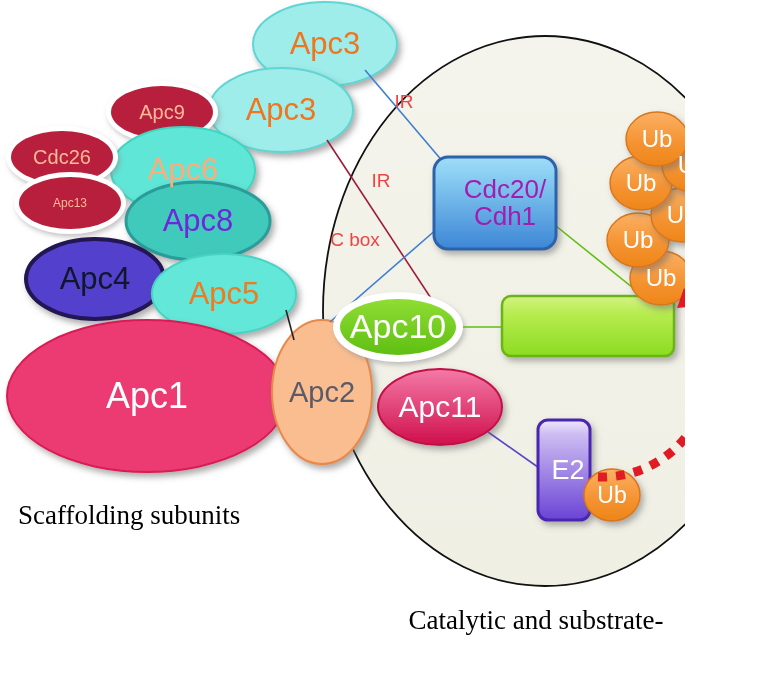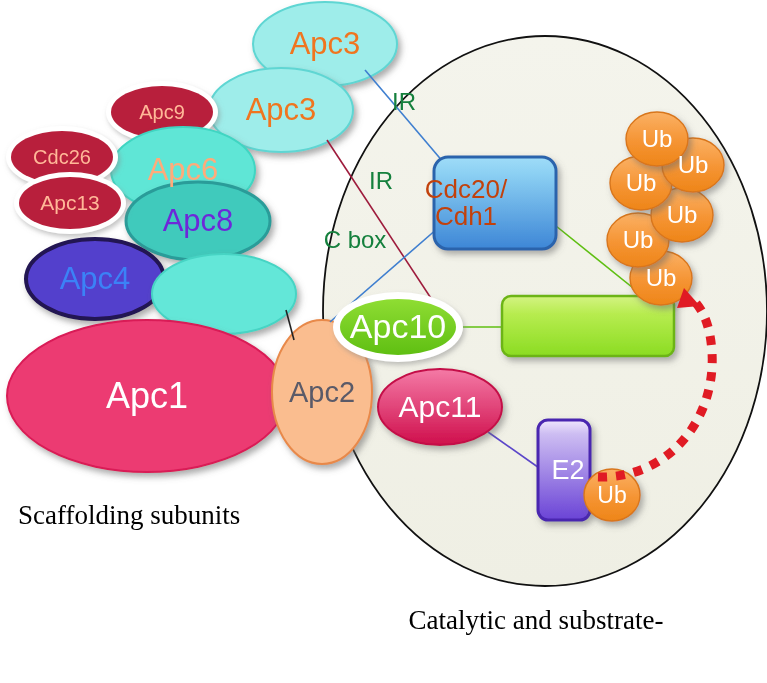--- a/index.html
+++ b/index.html
@@ -2,21 +2,21 @@
 <html><head>
 <meta charset="utf-8">
 <style>
   html, body {
     margin: 0;
     padding: 0;
     background: #ffffff;
   }
   #stage {
     position: relative;
-    width: 767px;
+    width: 685px;
     height: 683px;
     background: #ffffff;
     overflow: hidden;
     font-family: "Liberation Sans", sans-serif;
   }
   svg.layer {
     position: absolute;
     left: 0;
     top: 0;
     width: 767px;
@@ -38,22 +38,22 @@
     z-index: 30;
     color: #000000;
     font-size: 27px;
     white-space: nowrap;
     font-family: Liberation Serif, serif;
   }
   .caption.center { text-align: right; transform: translateX(-50%); }
   .smalltag {
     position: absolute;
     z-index: 25;
-    color: #15803d;
-    font-size: 24px;
+    color: #ef4444;
+    font-size: 19px;
     white-space: nowrap;
     transform: translate(-50%, -50%);
   }
 </style>
 </head>
 <body>
 
 <div id="stage">
 
   <svg class="layer" id="svg-shapes" viewBox="0 0 767 683">
@@ -184,31 +184,32 @@
     <g>
       <path d="M 598 477 C 668 479, 716 420, 712 352 C 710 322, 701 306, 690 297" fill="none" stroke="#e01b24" stroke-width="9" stroke-dasharray="9 9" stroke-linecap="butt"></path>
       <polygon points="684,288 700,306 677,308" fill="#e01b24"></polygon>
     </g>
   </svg>
 
   <div class="nodelabel" style="left:325px; top:44px; color:#f0751f; font-size:31px;">Apc3</div>
   <div class="nodelabel" style="left:281px; top:110px; color:#f0751f; font-size:31px;">Apc3</div>
   <div class="nodelabel" style="left:162px; top:112px; color:#ffb898; font-size:20px;">Apc9</div>
   <div class="nodelabel" style="left:62px; top:157px; color:#ffb898; font-size:20px;">Cdc26</div>
-  <div class="nodelabel" style="left:70px; top:203px; color:#ffb898; font-size:21px;">Apc13</div>
+  <div class="nodelabel" style="left:70px; top:203px; color:#ffb898; font-size:12px;">Apc13</div>
   <div class="nodelabel" style="left:183px; top:170px; color:#ffab7a; font-size:31px;">Apc6</div>
   <div class="nodelabel" style="left:198px; top:221px; color:#6d28d9; font-size:31px;">Apc8</div>
-  <div class="nodelabel" style="left:95px; top:279px; color:#3b82f6; font-size:31px;text-align:right;">Apc4</div>
+  <div class="nodelabel" style="left:95px; top:279px; color:#0f172a; font-size:31px;text-align:right;">Apc4</div>
+  <div class="nodelabel" style="left:224px; top:294px; color:#ef7a23; font-size:31px;">Apc5</div>
   <div class="nodelabel" style="left:147px; top:396px; color:#ffffff; font-size:36px;">Apc1</div>
   <div class="nodelabel" style="left:322px; top:392px; color:#5a5a68; font-size:29px;">Apc2</div>
 
   <div class="nodelabel" style="left:398px; top:327px; color:#ffffff; font-size:34px;">Apc10</div>
   <div class="nodelabel" style="left:440px; top:407px; color:#ffffff; font-size:30px;">Apc11</div>
 
-  <div class="nodelabel" style="left:466px; top:203px; color:#c2410c; font-size:26px;">
+  <div class="nodelabel" style="left:505px; top:203px; color:#a21caf; font-size:26px;">
     <div>Cdc20/</div>
     <div>Cdh1</div>
   </div>
   <div class="nodelabel" style="left:568px; top:470px; color:#ffffff; font-size:27px;">E2</div>
 
   <div class="nodelabel" style="left:657px; top:139px; color:#ffffff; font-size:24px;">Ub</div>
   <div class="nodelabel" style="left:693px; top:165px; color:#ffffff; font-size:24px;">Ub</div>
   <div class="nodelabel" style="left:641px; top:183px; color:#ffffff; font-size:24px;">Ub</div>
   <div class="nodelabel" style="left:682px; top:215px; color:#ffffff; font-size:24px;">Ub</div>
   <div class="nodelabel" style="left:638px; top:240px; color:#ffffff; font-size:24px;">Ub</div>

